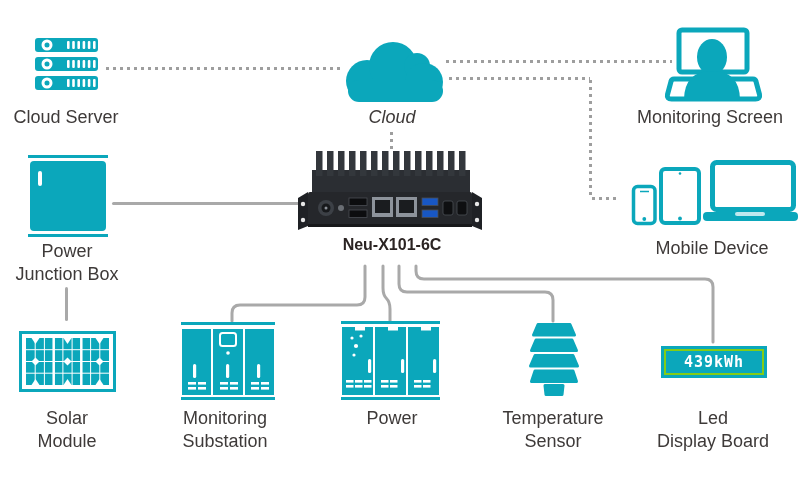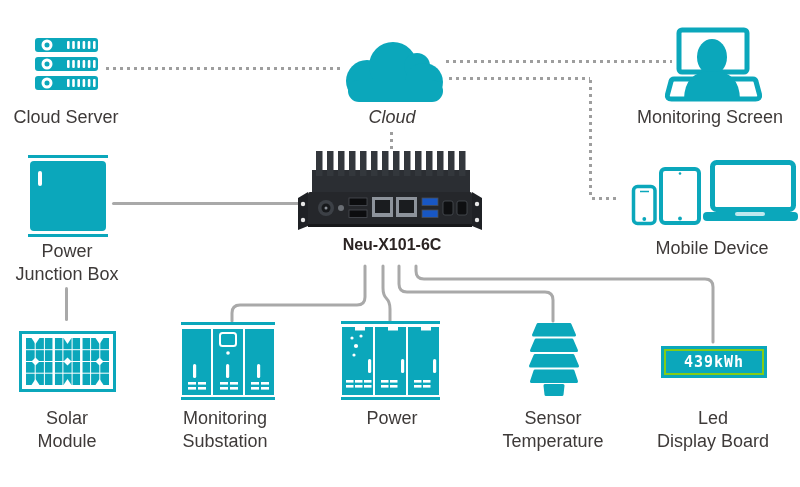--- a/index.html
+++ b/index.html
@@ -284,22 +284,22 @@
   <svg class="abs" style="left:525px;top:323px;" width="58" height="74" viewBox="0 0 58 74">
     <g fill="#0ba7bb" stroke="#0ba7bb" stroke-width="3" stroke-linejoin="round">
       <polygon points="13,1.5 45,1.5 49.5,12 8.5,12"></polygon>
       <polygon points="11,17 47,17 51.5,27.5 6.5,27.5"></polygon>
       <polygon points="10,32.5 48,32.5 52.5,43 5.5,43"></polygon>
       <polygon points="10,48 48,48 51.5,58.5 6.5,58.5"></polygon>
       <polygon points="20,62.5 38,62.5 37,71.5 21,71.5"></polygon>
     </g>
   </svg>
   <div class="label" style="left:463px;top:407px;width:180px;">
+    <span>Temperature</span>
     <span>Sensor</span>
-    <span>Temperature</span>
   </div>
 
   <div class="led-outer">
     <div class="led-inner">439kWh</div>
   </div>
   <div class="label" style="left:623px;top:407px;width:180px;">
     <span>Led</span>
     <span>Display Board</span>
   </div>
 

